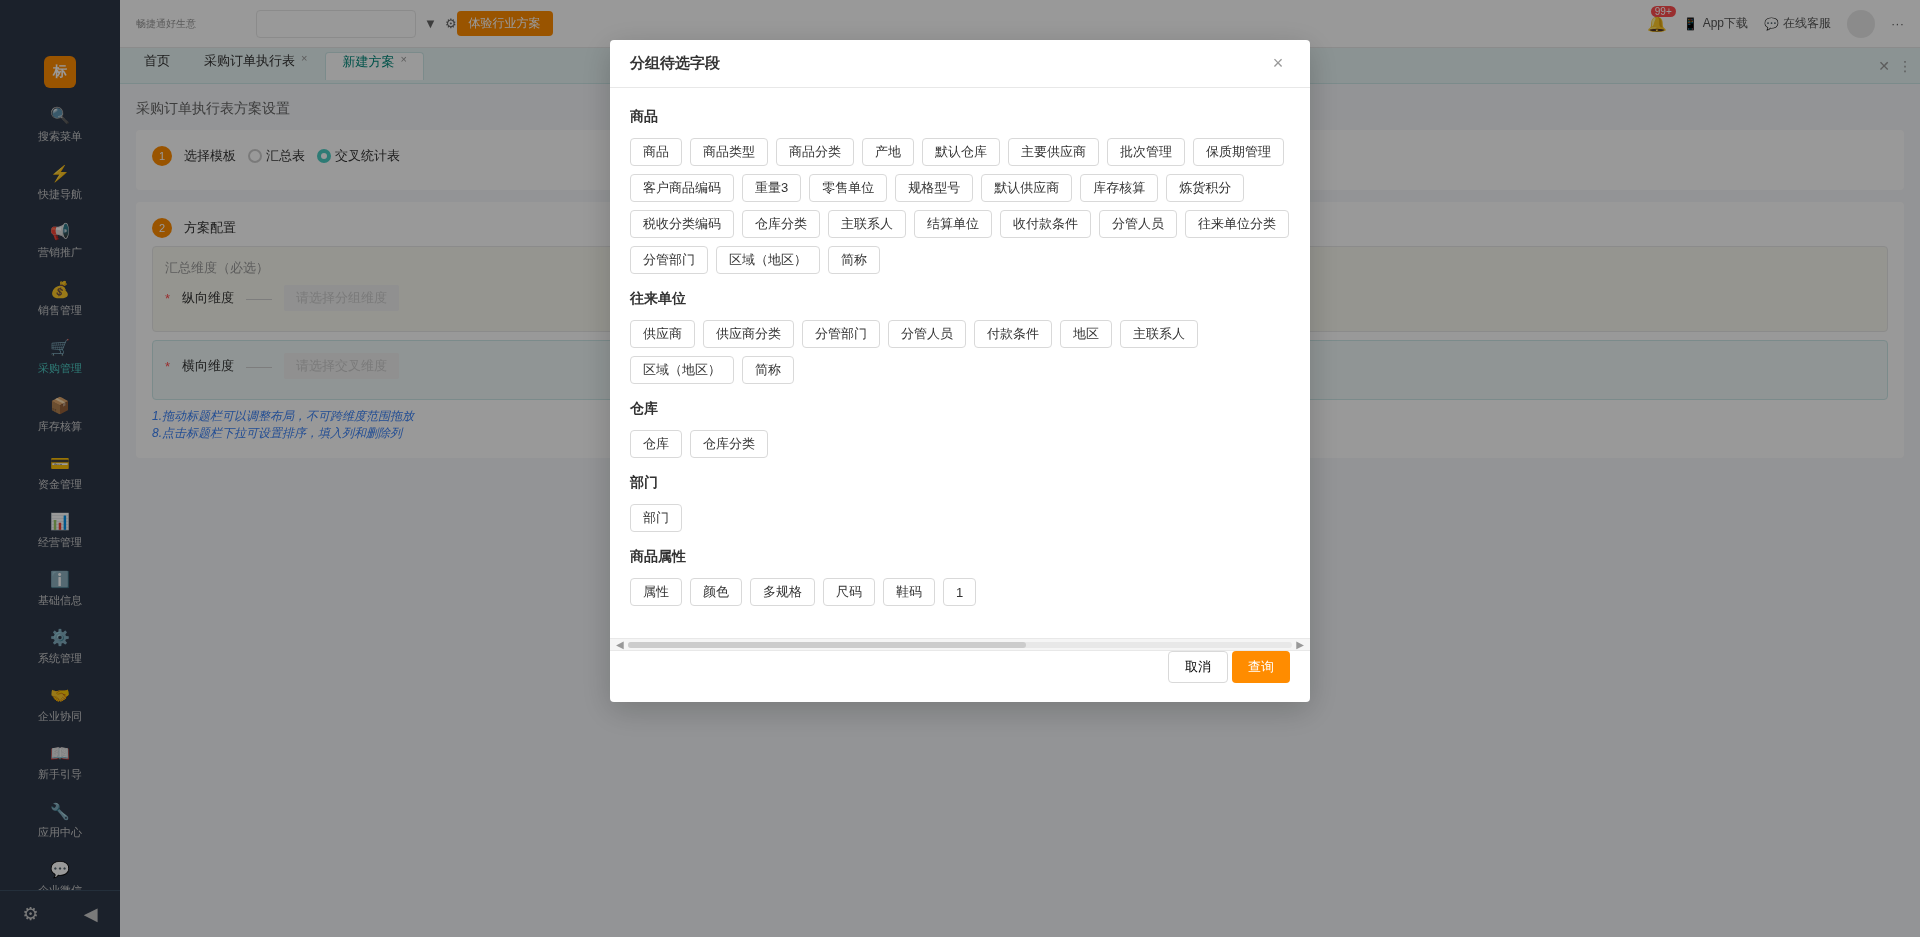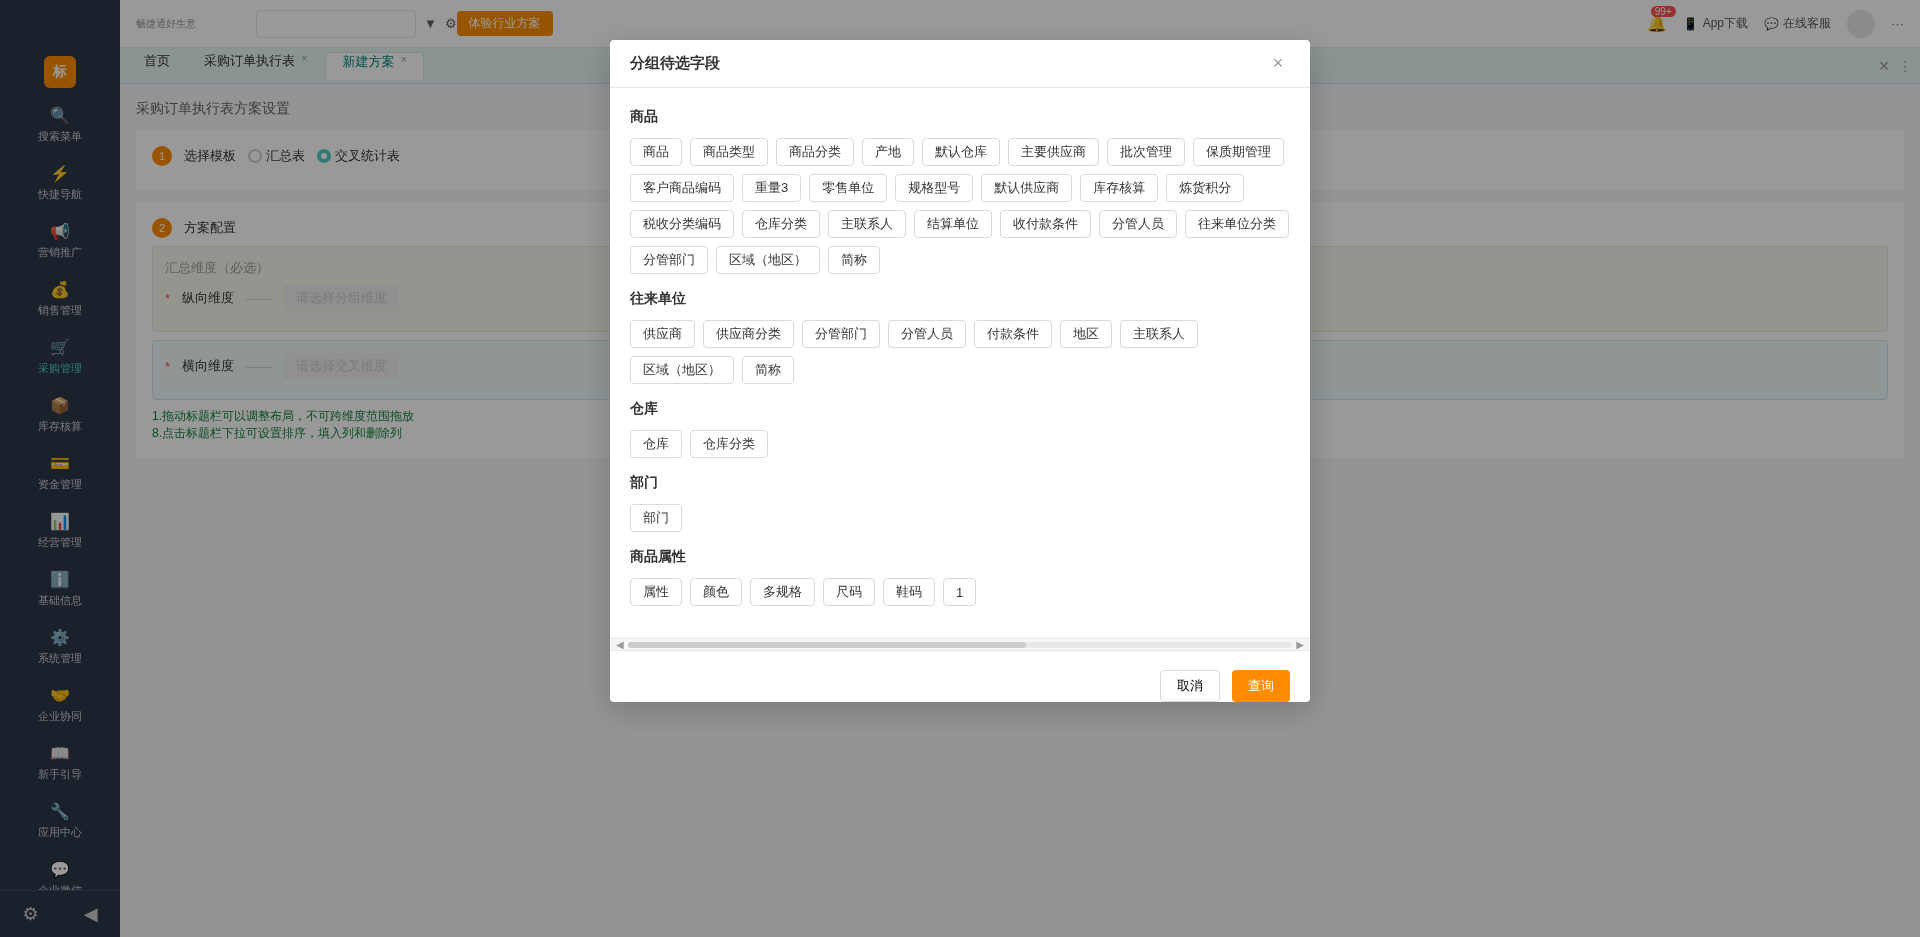--- a/index.html
+++ b/index.html
@@ -181,23 +181,23 @@
       cursor: pointer;
       font-size: 13px;
       color: #333;
       background: white;
       white-space: nowrap;
     }
 
     .modal-footer {
       height: 52px;
       border-top: 1px solid #e8e8e8;
-      display: flex; align-items: flex-end; justify-content: flex-end;
+      display: flex; align-items: flex-start; justify-content: flex-end;
       padding: 0 20px;
-      gap: 12px;
+      gap: 4px;
       flex-shrink: 0;
     }
     .btn-cancel {
       height: 32px; padding: 0 16px;
       border: 1px solid #d9d9d9; border-radius: 4px;
       background: white; cursor: pointer; font-size: 13px;
     }
     .btn-confirm {
       height: 32px; padding: 0 16px;
       border: none; border-radius: 4px;
@@ -419,21 +419,21 @@
       </div>
     </div>
     <div style="background:#f0f9f9; border:1px solid #cde8e8; padding:12px; border-radius:4px; margin-bottom:8px;">
       <div class="bg-row">
         <span style="color:#ff4d4f;">*</span>
         <span>横向维度</span>
         <span style="color:#ccc;">——</span>
         <span style="color:#ccc; background:#f0f0f0; padding:4px 12px; border-radius:2px;">请选择交叉维度</span>
       </div>
     </div>
-    <div style="font-size:12px; color:#15803d; margin-top:8px;">
+    <div style="font-size:12px; color:#3b82f6; margin-top:8px;font-style:italic;">
       <div>1.拖动标题栏可以调整布局，不可跨维度范围拖放</div>
       <div>8.点击标题栏下拉可设置排序，填入列和删除列</div>
     </div>
   </div>
 </div>
 
 <div class="modal-overlay">
   <div class="modal">
 
     <div class="modal-header">

